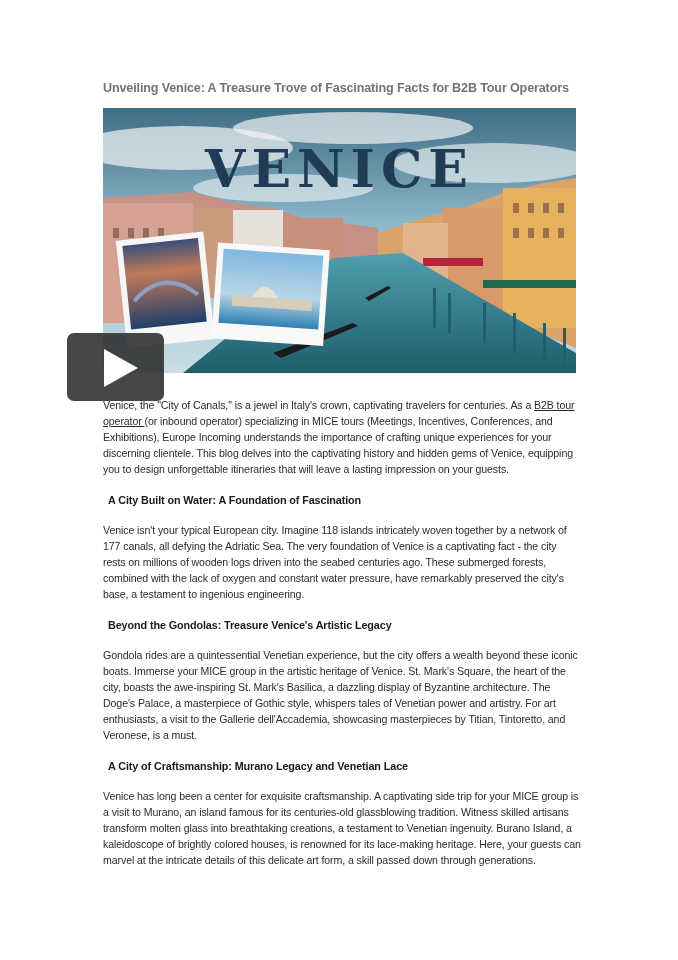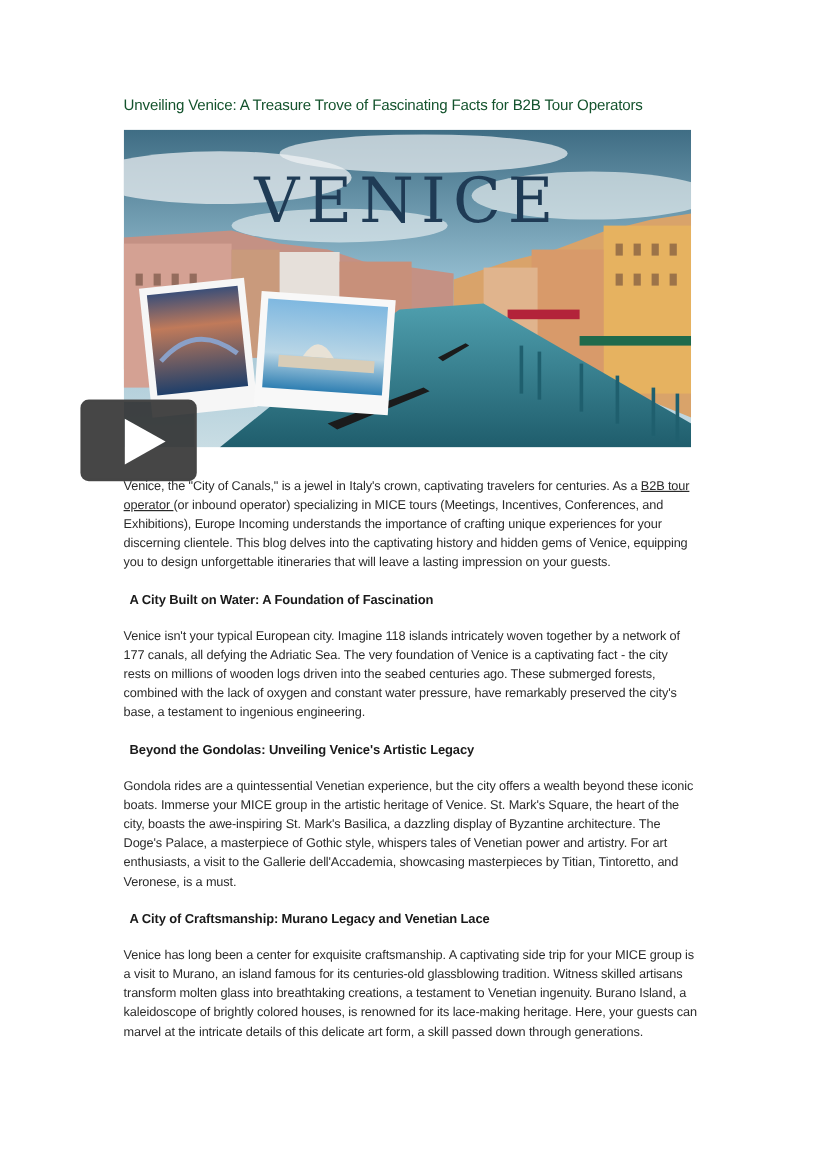--- a/index.html
+++ b/index.html
@@ -1,25 +1,25 @@
 <!DOCTYPE html>
 <html><head>
 <meta charset="utf-8">
 <style>
   html, body { margin: 0; padding: 0; background: #ffffff; }
   body { width: 678px; height: 960px; position: relative; overflow: hidden;
          font-family: "Liberation Sans", "DejaVu Sans", sans-serif; color: #222; }
   .page { position: absolute; left: 0; top: 0; width: 678px; height: 960px; background: #fff; }
-  .title { position: absolute; left: 103px; top: 81px; font-size: 12.6px; font-weight: normal;
-           color: #14532d; letter-spacing: -0.15px; white-space: nowrap; margin: 0; }
+  .title { position: absolute; left: 103px; top: 81px; font-size: 12.6px; font-weight: bold;
+           color: #737373; letter-spacing: -0.15px; white-space: nowrap; margin: 0; }
   .hero { position: absolute; left: 103px; top: 108px; width: 473px; height: 265px; overflow: hidden; }
   .hero svg { display: block; }
   .hero-word { position: absolute; left: 0; top: 30px; width: 473px; text-align: center;
                font-family: "DejaVu Serif", "Liberation Serif", serif; font-size: 52px;
-               letter-spacing: 6px; color: #1f3b55; font-weight: normal; }
+               letter-spacing: 6px; color: #1f3b55; font-weight: bold; }
   .play { position: absolute; left: 67px; top: 333px; width: 97px; height: 68px;
           background: rgba(40,40,40,0.86); border-radius: 7px; border: 2px solid rgba(70,70,70,0.9);
           box-sizing: border-box; cursor: pointer; }
   .play .tri { position: absolute; left: 35px; top: 14px; width: 0; height: 0;
                border-top: 19px solid transparent; border-bottom: 19px solid transparent;
                border-left: 34px solid #ffffff; }
   .content { position: absolute; left: 103px; top: 397px; width: 478px; font-size: 10.6px;
              line-height: 16px; color: #2b2b2b; letter-spacing: -0.1px; }
   .content p { margin: 0 0 0 0; }
   .content h2 { font-size: 10.8px; font-weight: bold; margin: 5px; color: #1a1a1a; letter-spacing: -0.1px; }
@@ -129,21 +129,21 @@
 
   <div class="content">
     <p><span>Venice, the "City of Canals," is a jewel in Italy's crown, captivating travelers for centuries. As a </span><a>B2B tour operator </a><span>(or inbound operator) specializing in MICE tours (Meetings, Incentives, Conferences, and Exhibitions), Europe Incoming understands the importance of crafting unique experiences for your discerning clientele. This blog delves into the captivating history and hidden gems of Venice, equipping you to design unforgettable itineraries that will leave a lasting impression on your guests.</span></p>
 
     <div class="gap-h"></div>
     <h2>A City Built on Water: A Foundation of Fascination</h2>
     <div class="gap-p"></div>
     <p>Venice isn't your typical European city. Imagine 118 islands intricately woven together by a network of 177 canals, all defying the Adriatic Sea. The very foundation of Venice is a captivating fact - the city rests on millions of wooden logs driven into the seabed centuries ago. These submerged forests, combined with the lack of oxygen and constant water pressure, have remarkably preserved the city's base, a testament to ingenious engineering.</p>
 
     <div class="gap-h"></div>
-    <h2>Beyond the Gondolas: Unveiling Venice's Artistic Legacy</h2>
+    <h2>Beyond the Gondolas: Treasure Venice's Artistic Legacy</h2>
     <div class="gap-p"></div>
     <p>Gondola rides are a quintessential Venetian experience, but the city offers a wealth beyond these iconic boats. Immerse your MICE group in the artistic heritage of Venice. St. Mark's Square, the heart of the city, boasts the awe-inspiring St. Mark's Basilica, a dazzling display of Byzantine architecture. The Doge's Palace, a masterpiece of Gothic style, whispers tales of Venetian power and artistry. For art enthusiasts, a visit to the Gallerie dell'Accademia, showcasing masterpieces by Titian, Tintoretto, and Veronese, is a must.</p>
 
     <div class="gap-h"></div>
     <h2>A City of Craftsmanship: Murano Legacy and Venetian Lace</h2>
     <div class="gap-p"></div>
     <p>Venice has long been a center for exquisite craftsmanship. A captivating side trip for your MICE group is a visit to Murano, an island famous for its centuries-old glassblowing tradition. Witness skilled artisans transform molten glass into breathtaking creations, a testament to Venetian ingenuity. Burano Island, a kaleidoscope of brightly colored houses, is renowned for its lace-making heritage. Here, your guests can marvel at the intricate details of this delicate art form, a skill passed down through generations.</p>
   </div>
 </div>
 

